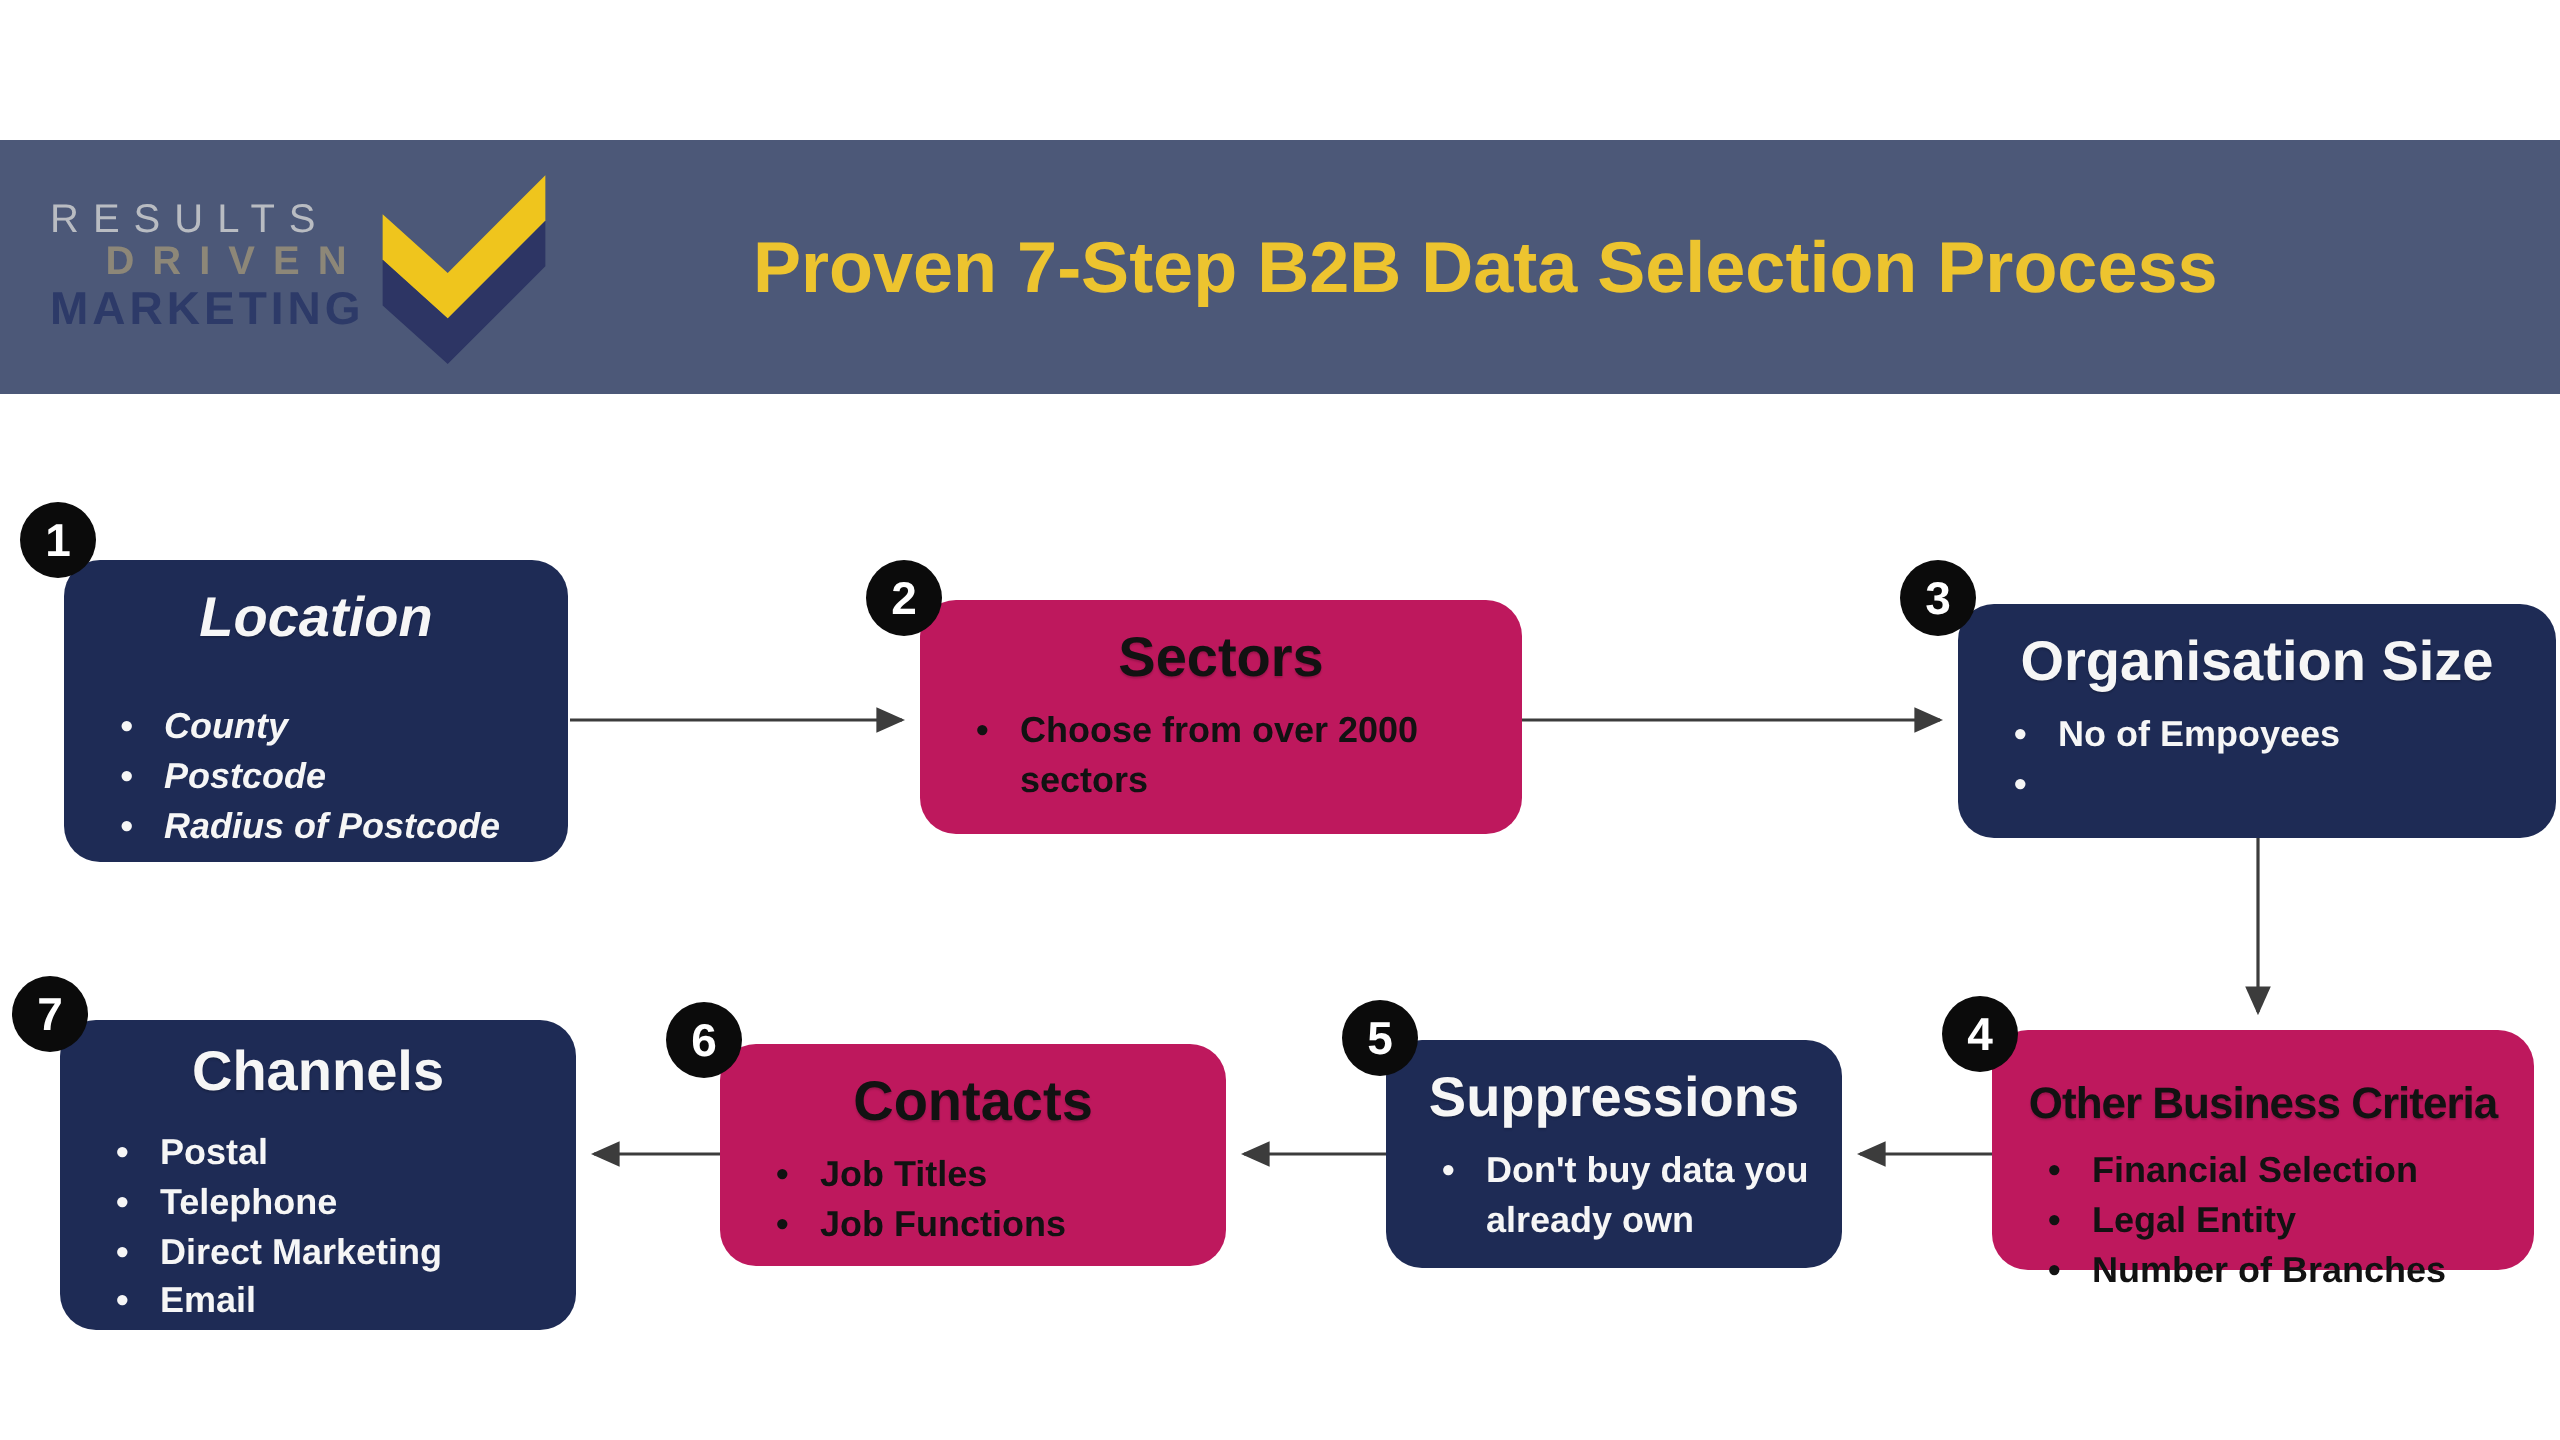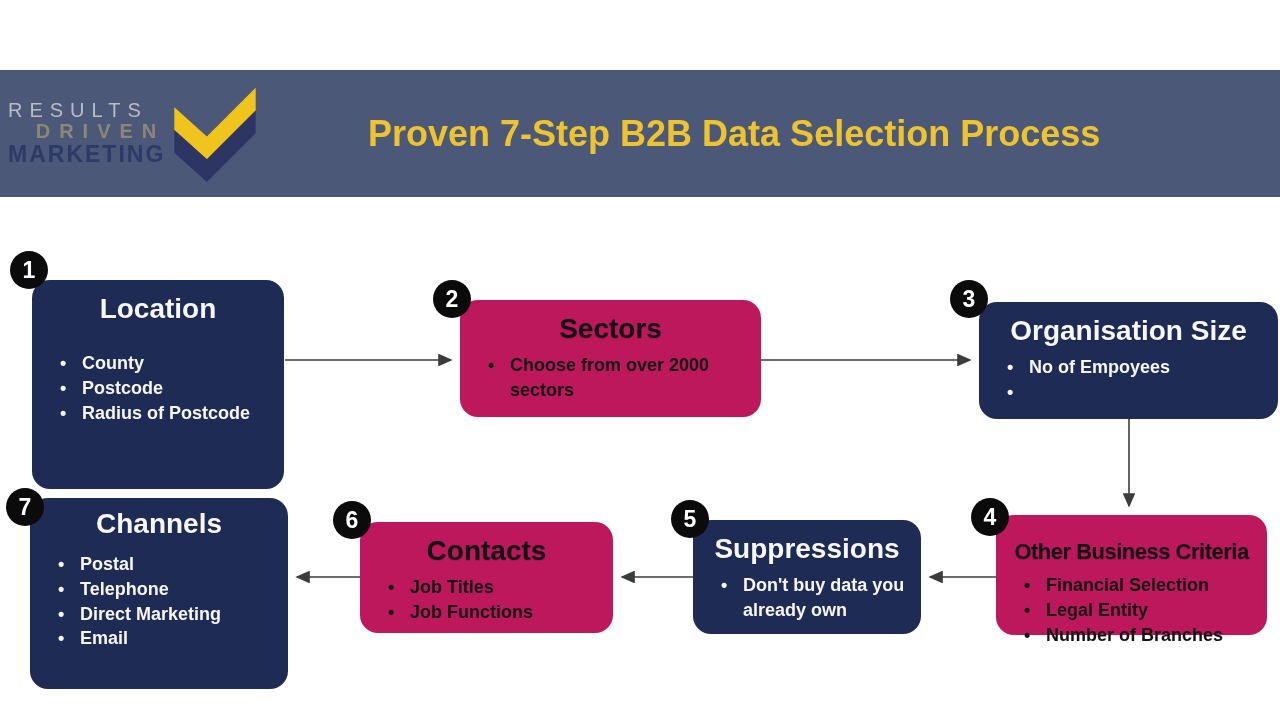--- a/index.html
+++ b/index.html
@@ -2,21 +2,21 @@
 <html><head>
 <meta charset="utf-8">
 <style>
   html,body{margin:0;padding:0;background:#ffffff;}
   body{width:1280px;height:720px;overflow:hidden;font-family:"Liberation Sans",sans-serif;}
   .stage{position:relative;width:1280px;height:720px;background:#ffffff;}
 
   
   .header{position:absolute;left:0;top:70px;width:1280px;height:127px;background:#4C5878;
           display:flex;align-items:center;}
-  .logo{display:flex;align-items:center;gap:7px;margin-left:8px;}
+  .logo{display:flex;align-items:center;gap:7px;margin-left:25px;}
   .logo-text{display:flex;flex-direction:column;line-height:1.05;}
   .lt1{color:#B9BCC2;font-size:20px;letter-spacing:7px;font-weight:400;}
   .lt2{color:#8D8778;font-size:20px;letter-spacing:9px;font-weight:700;text-align:right;}
   .lt3{color:#2D3A68;font-size:23px;letter-spacing:2px;font-weight:700;}
   .title-wrap{flex:1;display:flex;justify-content:center;margin-right:70px;}
   .page-title{color:#EDC42F;font-size:36px;font-weight:700;letter-spacing:0;}
 
   
   .box{position:absolute;border-radius:18px;box-sizing:border-box;padding:13px 10px 8px;z-index:1;}
   .box.navy{background:#1E2B55;color:#F6F6F6;}
@@ -66,21 +66,21 @@
       </marker>
     </defs>
     <line x1="285" y1="360" x2="451" y2="360" stroke="#3C3C3C" stroke-width="1.6" marker-end="url(#ah)"></line>
     <line x1="761" y1="360" x2="970" y2="360" stroke="#3C3C3C" stroke-width="1.6" marker-end="url(#ah)"></line>
     <line x1="1129" y1="419" x2="1129" y2="506" stroke="#3C3C3C" stroke-width="1.6" marker-end="url(#ah)"></line>
     <line x1="996" y1="577" x2="930" y2="577" stroke="#3C3C3C" stroke-width="1.6" marker-end="url(#ah)"></line>
     <line x1="693" y1="577" x2="622" y2="577" stroke="#3C3C3C" stroke-width="1.6" marker-end="url(#ah)"></line>
     <line x1="360" y1="577" x2="297" y2="577" stroke="#3C3C3C" stroke-width="1.6" marker-end="url(#ah)"></line>
   </svg>
 
-  <div class="box navy" style="left:32px;top:280px;width:252px;height:209px;">
+  <div class="box navy" style="left:32px;top:280px;width:252px;height:151px;font-style:italic;">
     <div class="box-title mb-lg">Location</div>
     <ul class="bullets">
       <li>
           <span class="dot">•</span>
           <span>County</span>
         </li>
       <li>
           <span class="dot">•</span>
           <span>Postcode</span>
         </li>
@@ -155,21 +155,21 @@
           <span>Job Titles</span>
         </li>
       <li>
           <span class="dot">•</span>
           <span>Job Functions</span>
         </li>
     </ul>
   </div>
   <div class="badge" style="left:333px;top:501px;">6</div>
 
-  <div class="box navy" style="left:30px;top:498px;width:258px;height:191px;padding-top:10px;">
+  <div class="box navy" style="left:30px;top:510px;width:258px;height:155px;padding-top:10px;">
     <div class="box-title mb-md">Channels</div>
     <ul class="bullets">
       <li>
           <span class="dot">•</span>
           <span>Postal</span>
         </li>
       <li>
           <span class="dot">•</span>
           <span>Telephone</span>
         </li>

